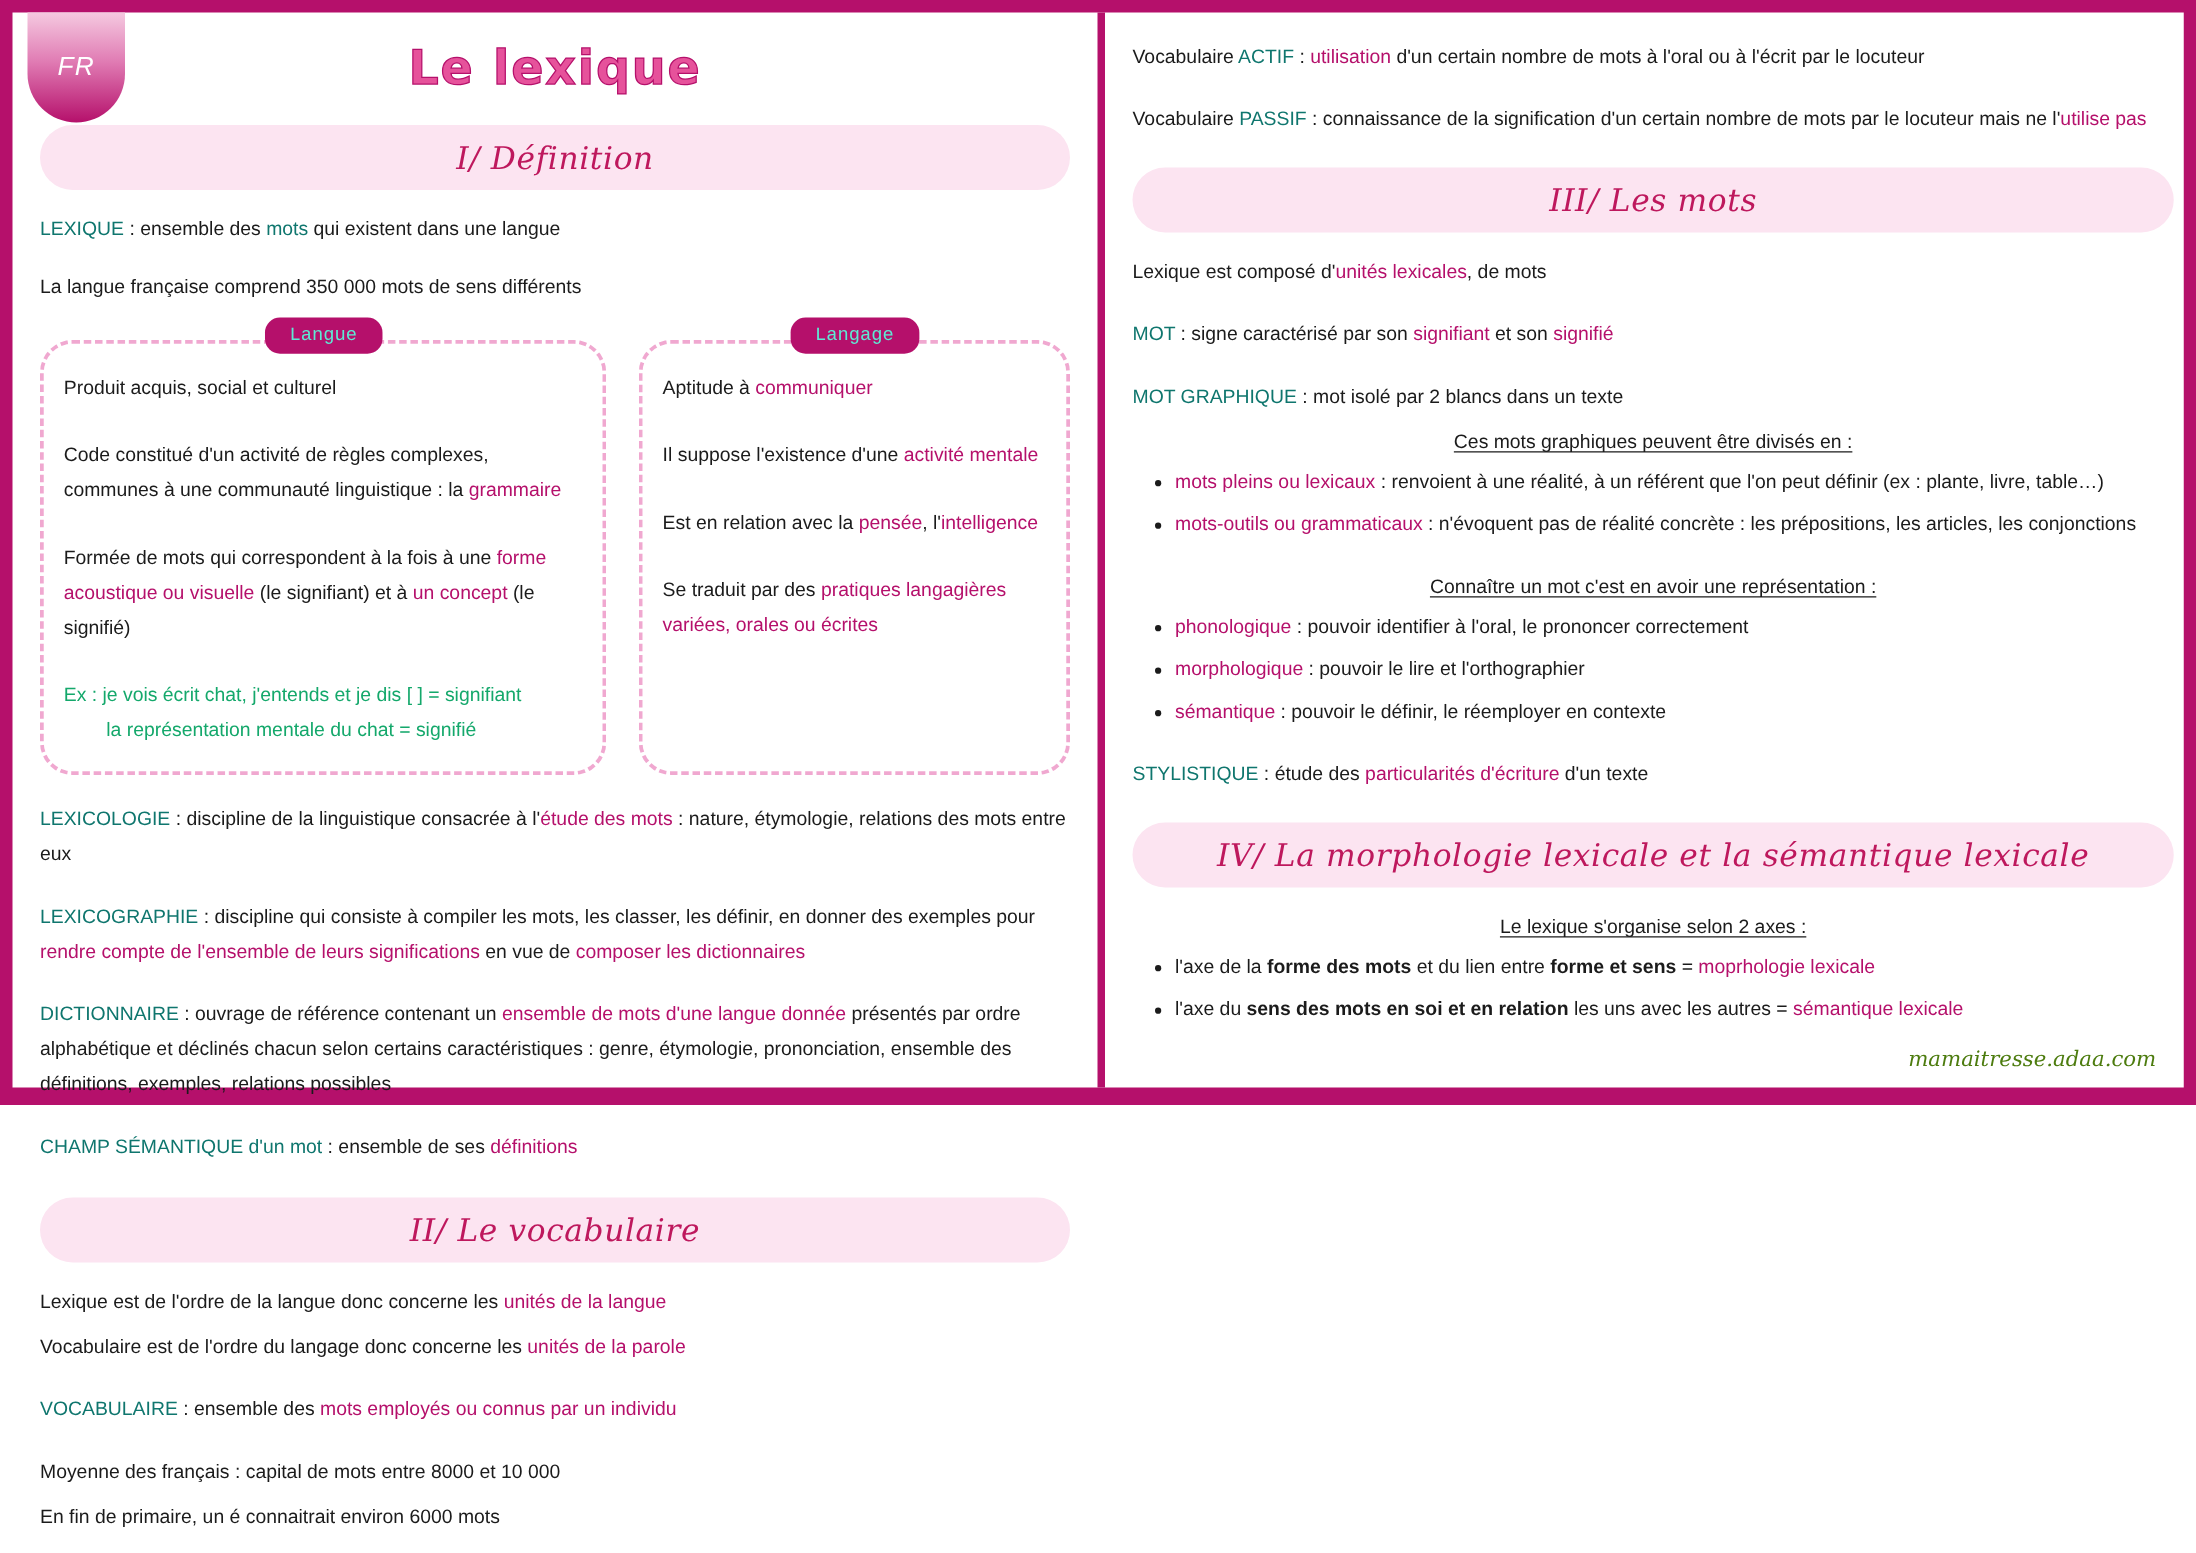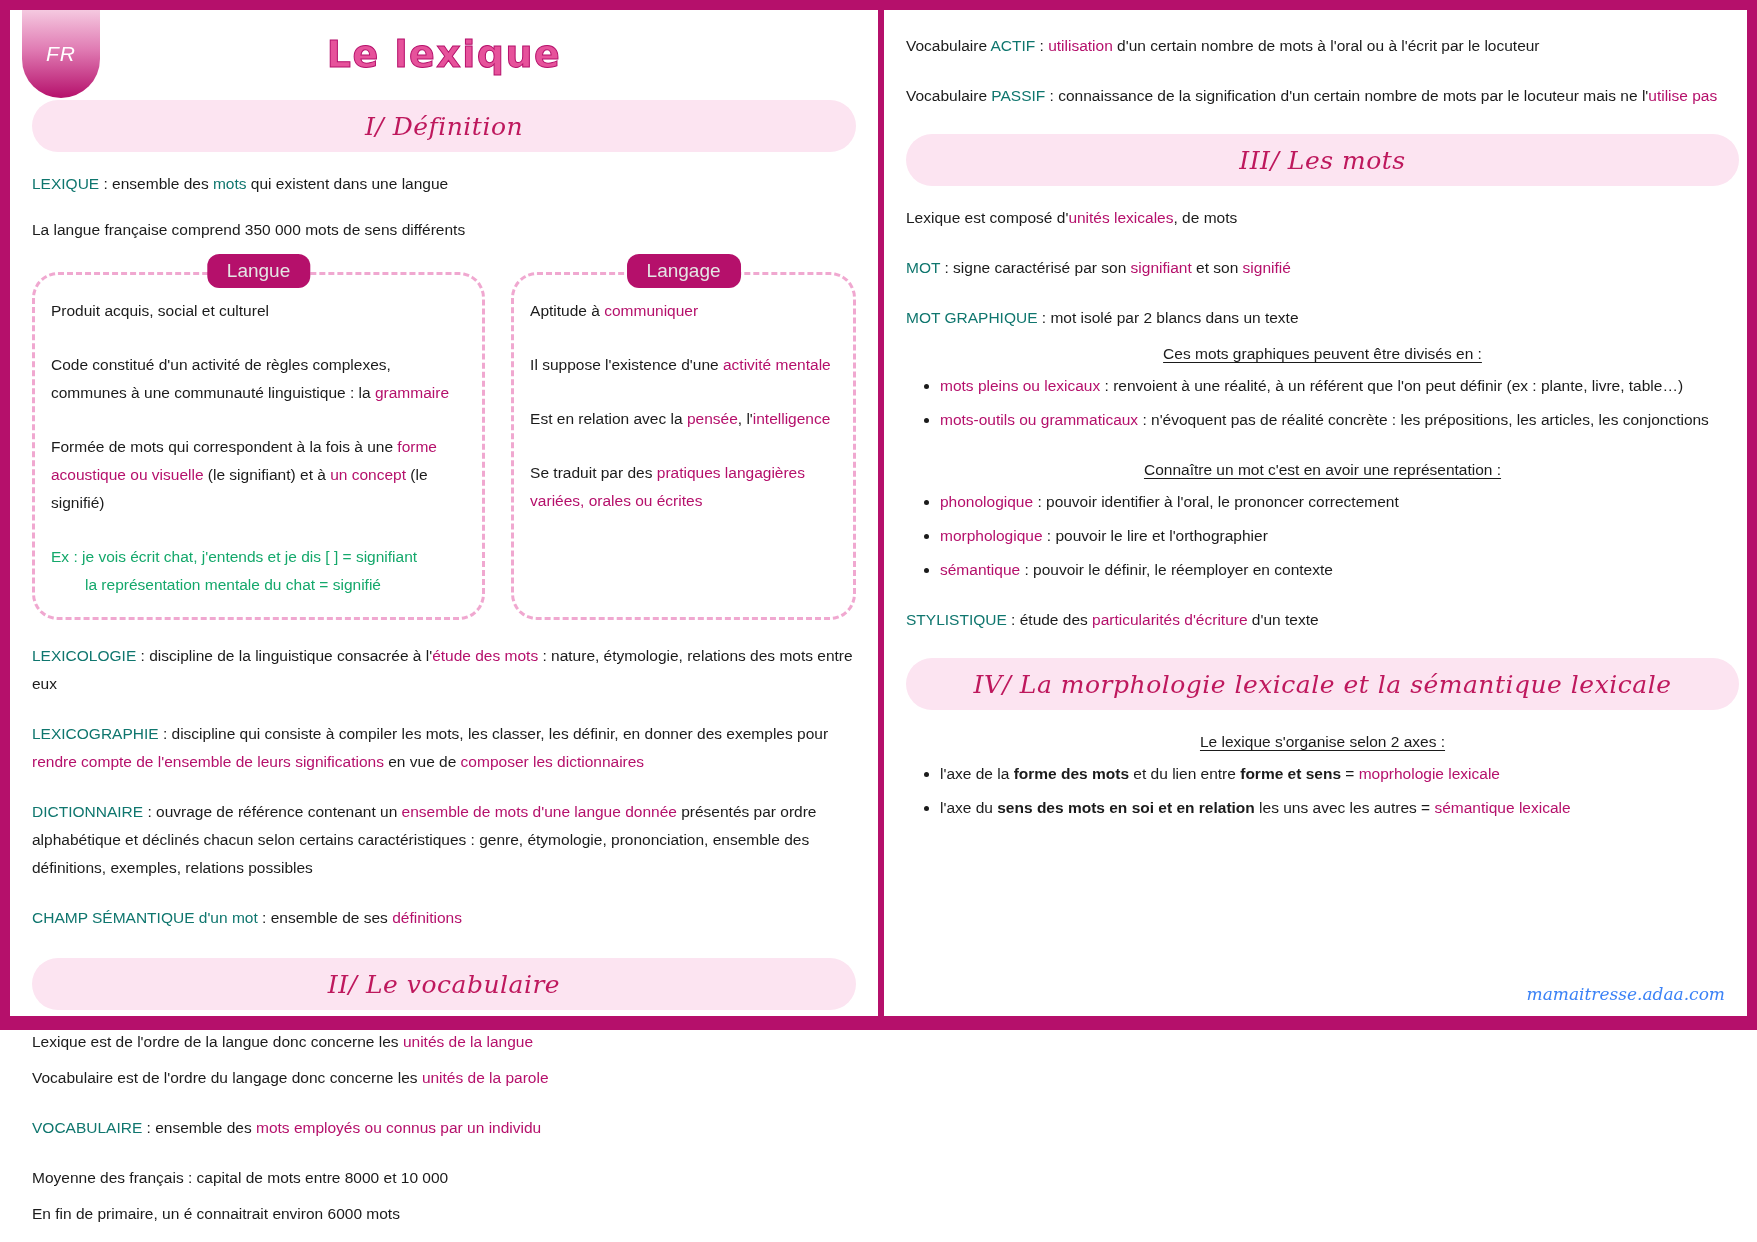--- a/index.html
+++ b/index.html
@@ -7,21 +7,21 @@
   body {
     width:1757px; height:1242px;
     font-family:"Liberation Sans", sans-serif;
     background:#ffffff;
     overflow:hidden;
   }
 
   
   #page {
     position:relative;
-    width:1757px; height:1030px;
+    width:1757px; height:884px;
     background:#ffffff;
     border:10px solid #b5106b;
     border-bottom-width:14px;
   }
 
   
   #divider {
     position:absolute; top:0; bottom:0; left:868px;
     width:6px; background:#b5106b;
   }
@@ -103,25 +103,26 @@
     border:3px dashed #f0a8d0;
     border-radius:26px;
     padding:22px 16px 16px 16px;
   }
   #dbox-langue  { width:460px; min-height:348px; }
   #dbox-langage { width:350px; min-height:288px; }
   .dbox-label {
     position:absolute; top:-21px; left:50%;
     transform:translateX(-50%);
     background:#b5106b;
-    color:#e5e5e5;
+    color:#5eead4;
     border-radius:12px;
     padding:6px 20px;
-    font-size:19px;
+    font-size:15px;
     white-space:nowrap;
+    font-family:Liberation Mono, monospace;
   }
   .dbox .p { margin:0 0 26px 0; font-size:15.5px; }
   .dbox .p:last-child { margin-bottom:0; }
   .dbox .ex { margin-top:4px; }
   .ex-indent { padding-left:34px; }
 
   
   ul.bl {
     margin:4px 8px 0 8px;
     padding-left:34px;
@@ -140,21 +141,21 @@
     width:5px; height:5px; border-radius:50%;
     background:#1b1b1b;
   }
 
   
   #footer {
     position:absolute; right:22px; bottom:12px;
     font-family:"DejaVu Serif", serif;
     font-style:italic;
     font-size:17px;
-    color:#3b82f6;
+    color:#4d7c0f;
   }
 </style>
 </head>
 <body>
 
 <div id="page">
 
   <div id="divider"></div>
 
   <div id="fr-tab">

